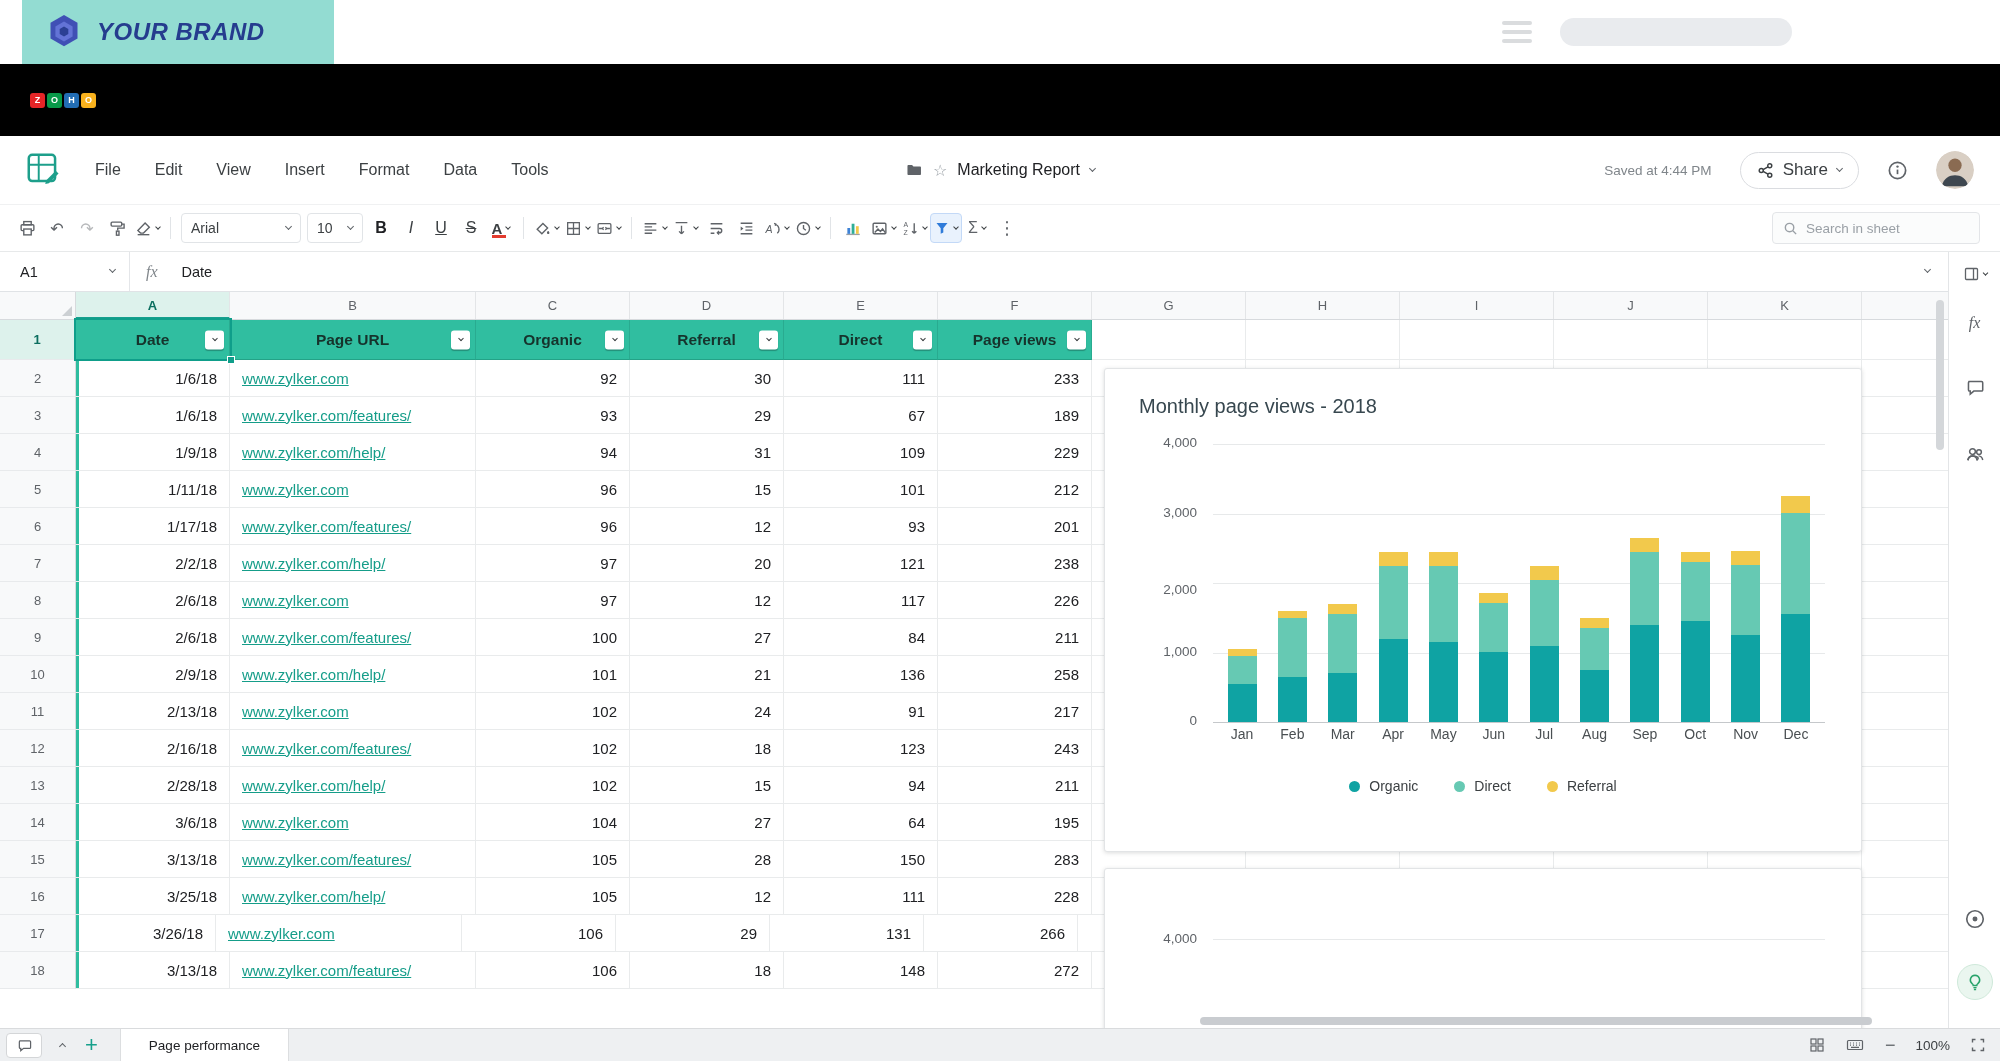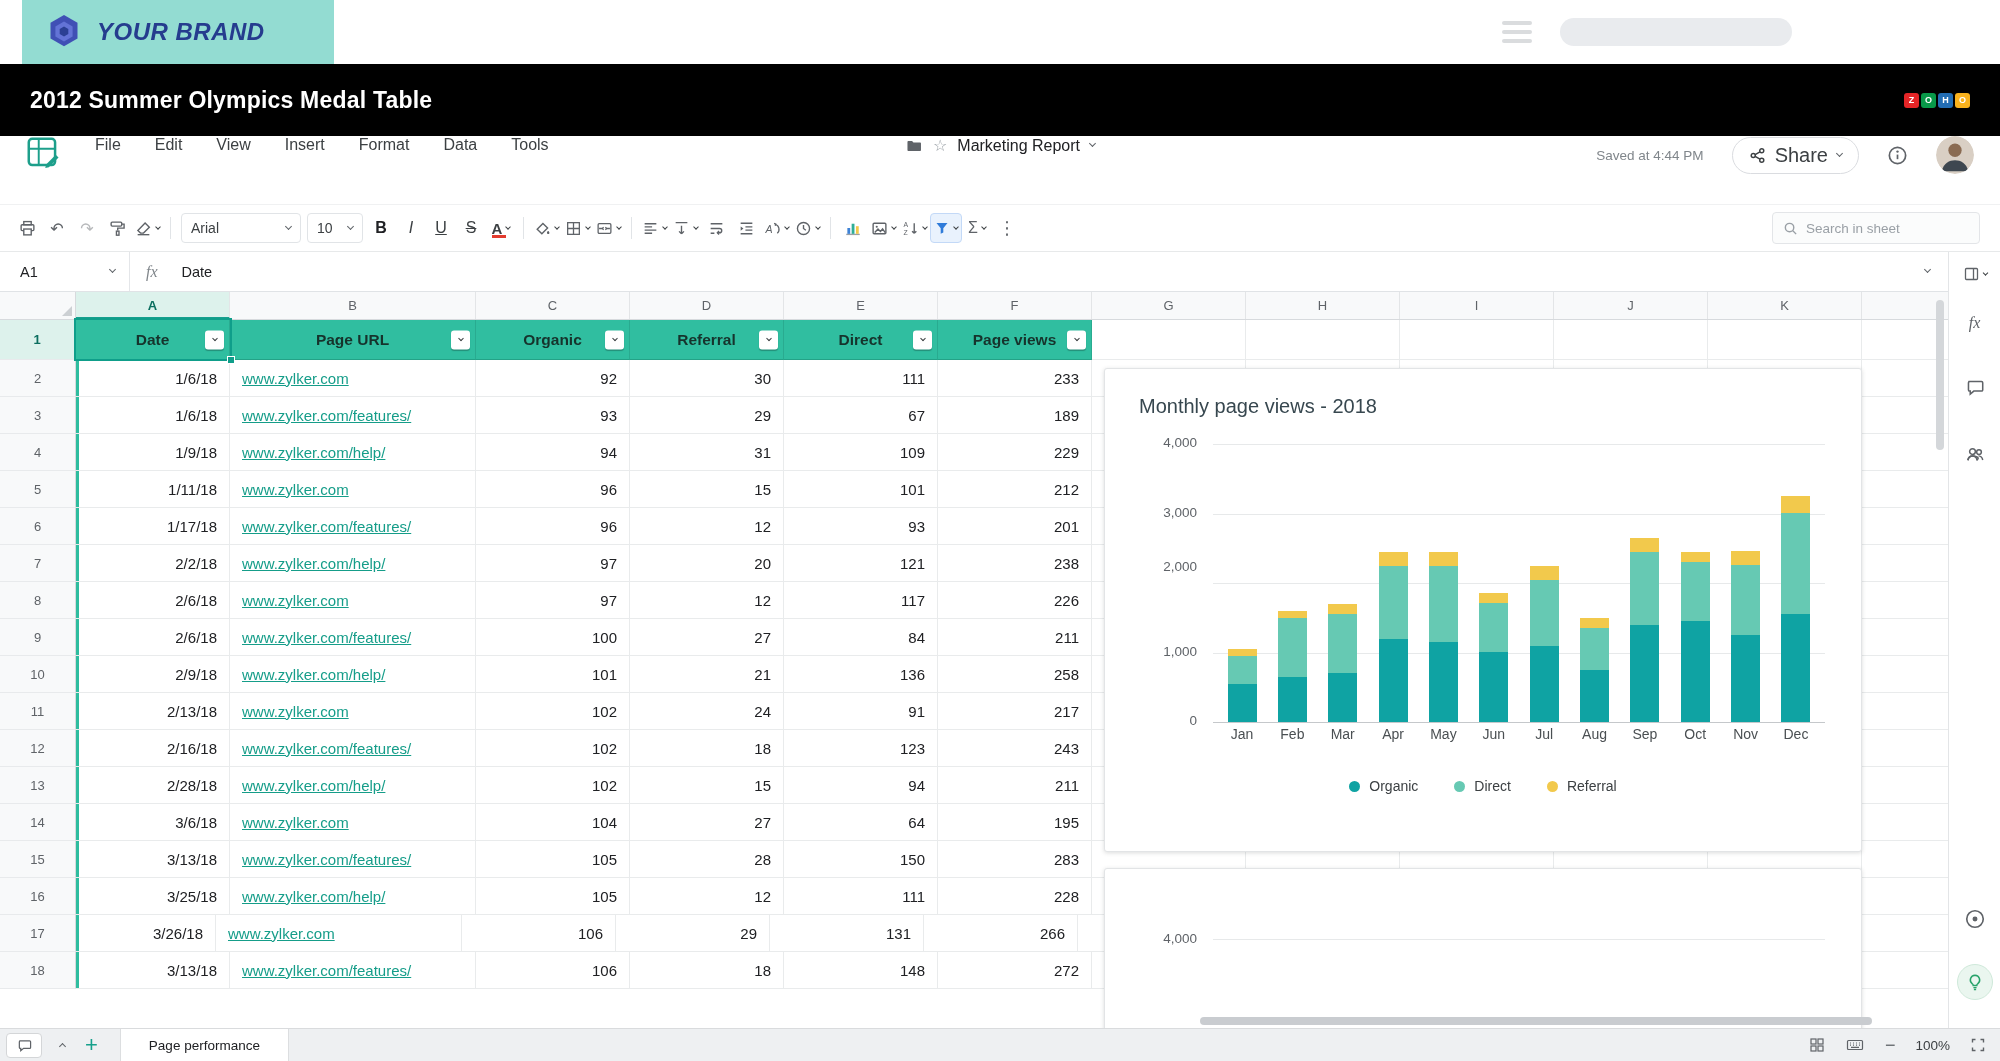--- a/index.html
+++ b/index.html
@@ -23,30 +23,30 @@
   #topbar-pill { width:232px; height:28px; border-radius:14px; background:#e9ebee; }
 
   
   #titlebar { height:72px; background:#000; color:#fff; display:flex; align-items:center; justify-content:space-between; padding:0 30px; }
   #doc-title { font-size:23px; font-weight:bold; letter-spacing:.2px; }
   #zoho-logo { display:flex; gap:2px; align-items:center; }
   .zbox { width:15px; height:15px; border-radius:3px; color:#fff; font-size:9px; font-weight:bold; display:flex; align-items:center; justify-content:center; }
   .z0{background:#E42527}.z1{background:#089949}.z2{background:#226DB4}.z3{background:#F9B21D}
 
   
-  #menubar { height:68px; display:flex; align-items:flex-start; padding:0 26px; position:relative; background:#fff; }
+  #menubar { height:68px; display:flex; align-items:center; padding:0 26px; position:relative; background:#fff; }
   #sheet-app-icon { margin-right:16px; display:flex; }
   .menu-item { font-size:16px; color:#3c4043; padding:8px 17px; border-radius:4px; cursor:default; }
   #doc-center { position:absolute; left:50%; transform:translateX(-50%); display:flex; align-items:center; gap:10px; }
   #doc-name { font-size:16px; color:#202124; }
   #star-icon { color:#9aa0a6; font-size:16px; }
   #menubar-right { margin-left:auto; display:flex; align-items:center; gap:28px; }
   #saved-status { font-size:13.5px; color:#80868b; }
   #share-btn { height:37px; border:1px solid #dadce0; border-radius:19px; display:flex; align-items:center; gap:9px; padding:0 16px; background:#fff; }
-  #share-btn span.lbl { font-size:20px; color:#3c4043; }
+  #share-btn span.lbl { font-size:17px; color:#3c4043; }
   #avatar { width:38px; height:38px; border-radius:50%; overflow:hidden; display:block; }
 
   
   #toolbar { height:48px; display:flex; align-items:center; padding:0 12px; border-top:1px solid #f0f1f2; border-bottom:1px solid #e7e9ea; background:#fff; }
   .tb { min-width:30px; height:30px; display:flex; align-items:center; justify-content:center; gap:4px; border-radius:4px; color:#5f6368; padding:0 3px; }
   .tb-sep { width:1px; height:22px; background:#e1e4e7; margin:0 7px; flex:none; }
   .combo { height:30px; border:1px solid #e1e4e7; border-radius:4px; display:flex; align-items:center; justify-content:space-between; padding:0 9px; margin:0 3px; }
   #font-family { width:120px; font-size:14px; color:#3c4043; }
   #font-size { width:56px; font-size:14px; color:#3c4043; }
   .fmt { font-size:16px; color:#3c4043; font-weight:normal; width:28px; }
@@ -152,21 +152,20 @@
       <span id="hamburger">
           <span></span>
           <span></span>
           <span></span>
         </span>
       <span id="topbar-pill"></span>
     </div>
   </div>
 
   <div id="titlebar">
-    <span id="doc-title">2012 Summer Olympics Medal Table</span>
     <span id="zoho-logo">
         <span class="zbox z0">Z</span>
         <span class="zbox z1">O</span>
         <span class="zbox z2">H</span>
         <span class="zbox z3">O</span>
       </span>
   </div>
 
   <div id="menubar">
     <span id="sheet-app-icon">
@@ -738,21 +737,21 @@
 
     <div class="chart-card" id="card1">
       <div class="chart-title">Monthly page views - 2018</div>
       <div class="plot-wrap">
         <div id="ylayer1">
             <div class="gridline" style="top:4px"></div>
             <div class="ytick" style="top:-5px">4,000</div>
             <div class="gridline" style="top:74px"></div>
             <div class="ytick" style="top:65px">3,000</div>
             <div class="gridline" style="top:143px"></div>
-            <div class="ytick" style="top:119px">2,000</div>
+            <div class="ytick" style="top:142px">2,000</div>
             <div class="gridline" style="top:213px"></div>
             <div class="ytick" style="top:204px">1,000</div>
             <div class="gridline base" style="top:282px"></div>
             <div class="ytick" style="top:273px">0</div>
           </div>
         <div id="bars1">
             <div class="barcol">
               <div class="barstack">
                 <div class="seg" style="height:7px;background:#f2c94c"></div>
                 <div class="seg" style="height:28px;background:#66c9b3"></div>

